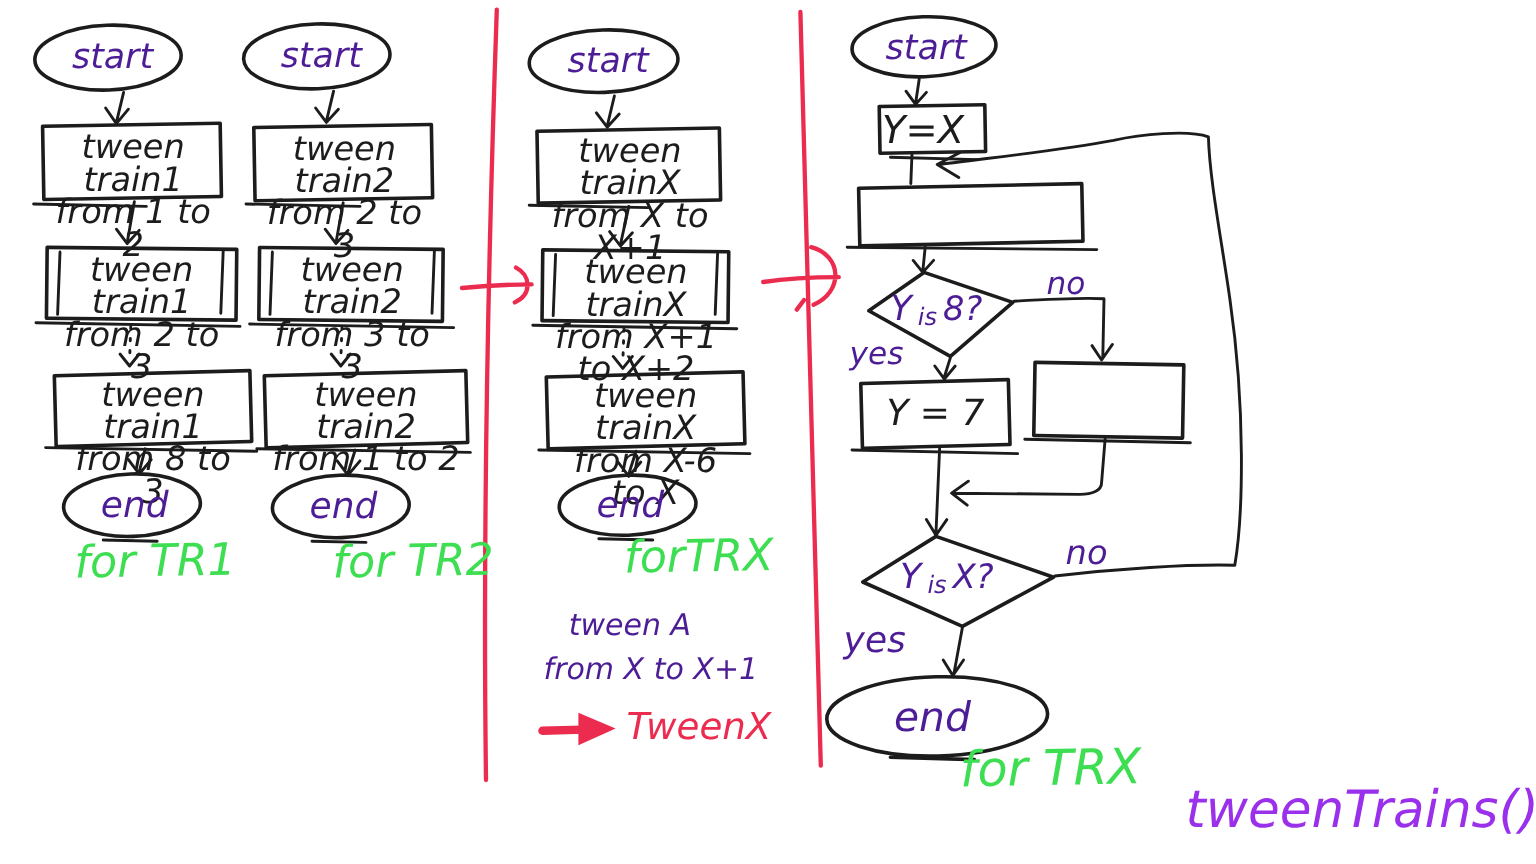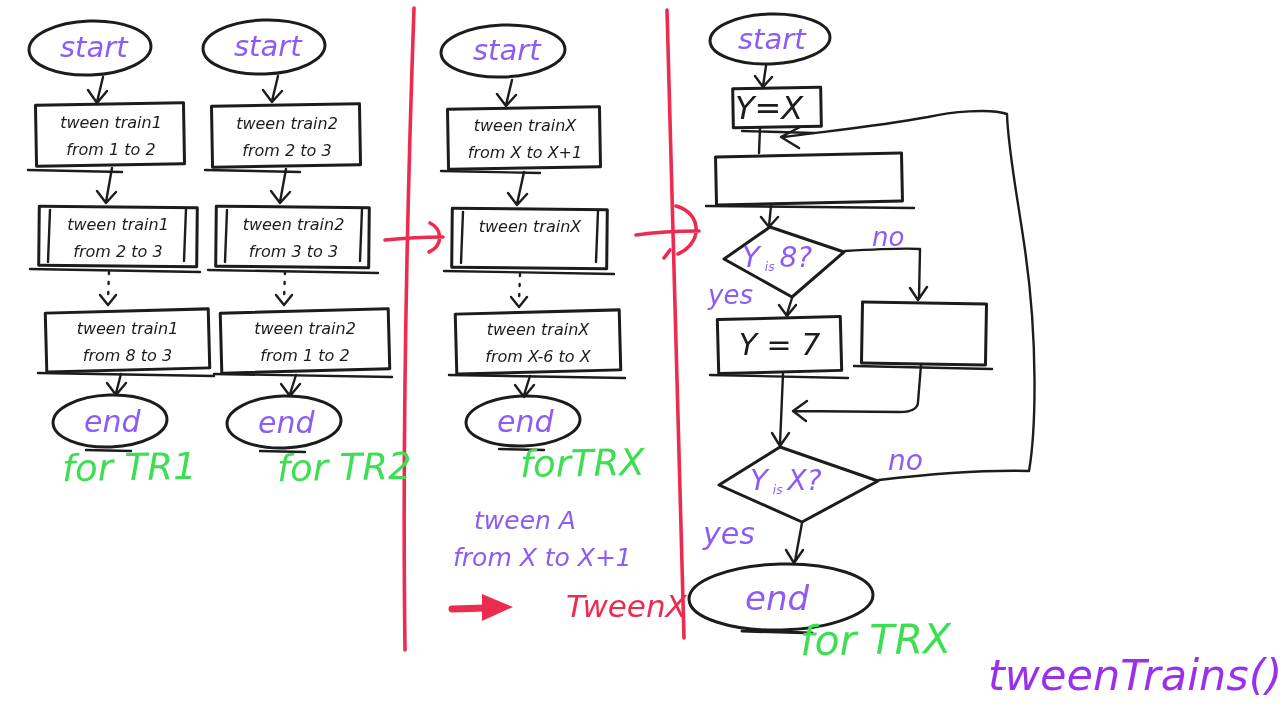--- a/index.html
+++ b/index.html
@@ -4,30 +4,30 @@
 <style>
   html,body{margin:0;padding:0;background:#ffffff;}
   #stage{position:relative;width:1280px;height:720px;background:#ffffff;overflow:hidden;
          font-family:"DejaVu Sans",sans-serif;}
   svg{position:absolute;left:0;top:0;}
   .ink{stroke:#1c1c1c;stroke-width:3;fill:none;stroke-linecap:round;stroke-linejoin:round;}
   .ink-thin{stroke:#1c1c1c;stroke-width:2.4;fill:none;stroke-linecap:round;stroke-linejoin:round;}
   .dotted{stroke-dasharray:2 8;}
   .red{stroke:#ec2c4f;stroke-width:3.6;fill:none;stroke-linecap:round;stroke-linejoin:round;}
   .redfill{fill:#ec2c4f;stroke:none;}
-  .lbl{position:absolute;font-style:italic;color:#8b5cf6;white-space:nowrap;}
+  .lbl{position:absolute;font-style:italic;color:#4c1d95;white-space:nowrap;}
   .boxlbl{position:absolute;font-style:italic;color:#1c1c1c;text-align:center;
-          font-size:16px;line-height:27px;}
+          font-size:28px;line-height:27px;}
   .startlbl{font-size:29px;}
   .endlbl{font-size:30px;}
   .green{color:#3ede52;font-size:37px;font-weight:500;transform:rotate(-1deg);}
-  .redtxt{color:#ec2c4f;margin-left:44px;}
+  .redtxt{color:#ec2c4f;}
   .purple{color:#9a30ec;font-size:43px;}
   .note{font-size:25px;}
-  .dlead{font-size:29px;} .dmid{font-size:12px;vertical-align:-4px;} .dtail{font-size:28px;}
+  .dlead{font-size:29px;} .dmid{font-size:20px;vertical-align:-4px;} .dtail{font-size:28px;}
   .branch{font-size:26px;}
 </style>
 </head>
 <body>
 
 <div id="stage">
 
   <svg width="1280" height="720" viewBox="0 0 1280 720">
 
     <g>
@@ -151,20 +151,21 @@
   <div class="lbl endlbl" style="left:258px;top:405px;">end</div>
   <div class="lbl green" style="left:277px;top:446px;">for TR2</div>
 
   <div class="lbl startlbl" style="left:473px;top:33px;">start</div>
   <div class="boxlbl" style="left:452px;top:112px;width:146px;">
     <div>tween trainX</div>
     <div>from X to X+1</div>
   </div>
   <div class="boxlbl" style="left:456px;top:213px;width:148px;">
     <div>tween trainX</div>
+    <div>from X+1 to X+2</div>
   </div>
   <div class="boxlbl" style="left:460px;top:316px;width:156px;">
     <div>tween trainX</div>
     <div>from X-6 to X</div>
   </div>
   <div class="lbl endlbl" style="left:497px;top:404px;">end</div>
   <div class="lbl green" style="left:520px;top:442px;">forTRX</div>
 
   <div class="lbl note" style="left:474px;top:506px;text-align:right;">tween A</div>
   <div class="lbl note" style="left:453px;top:543px;">from X to X+1</div>

